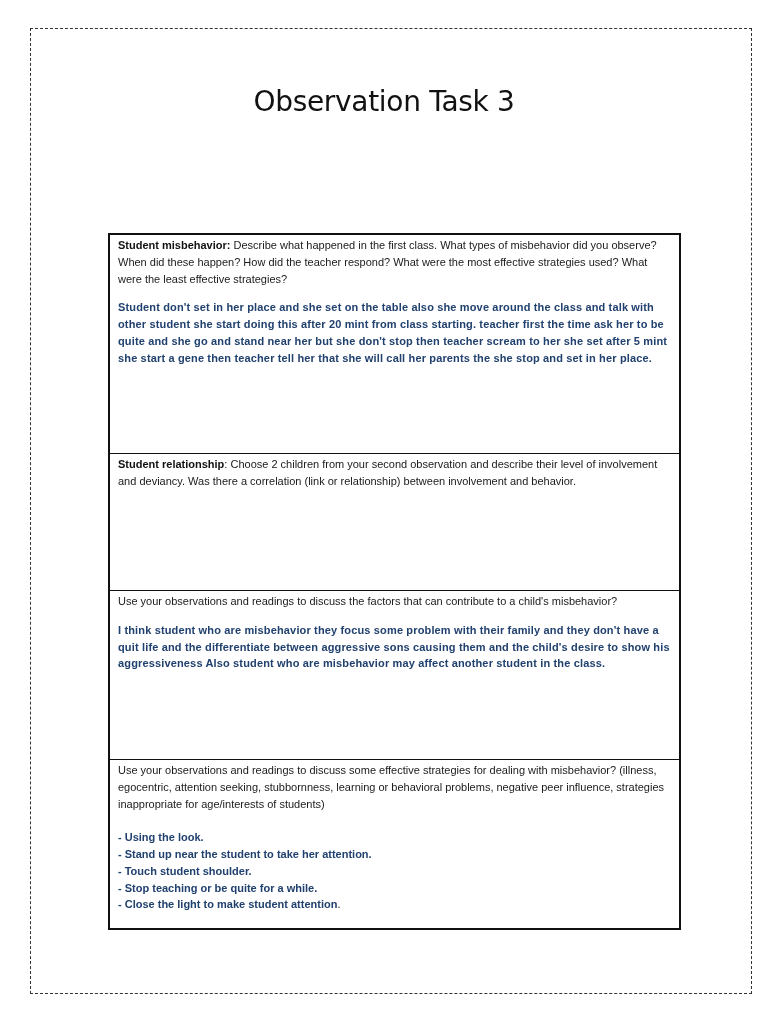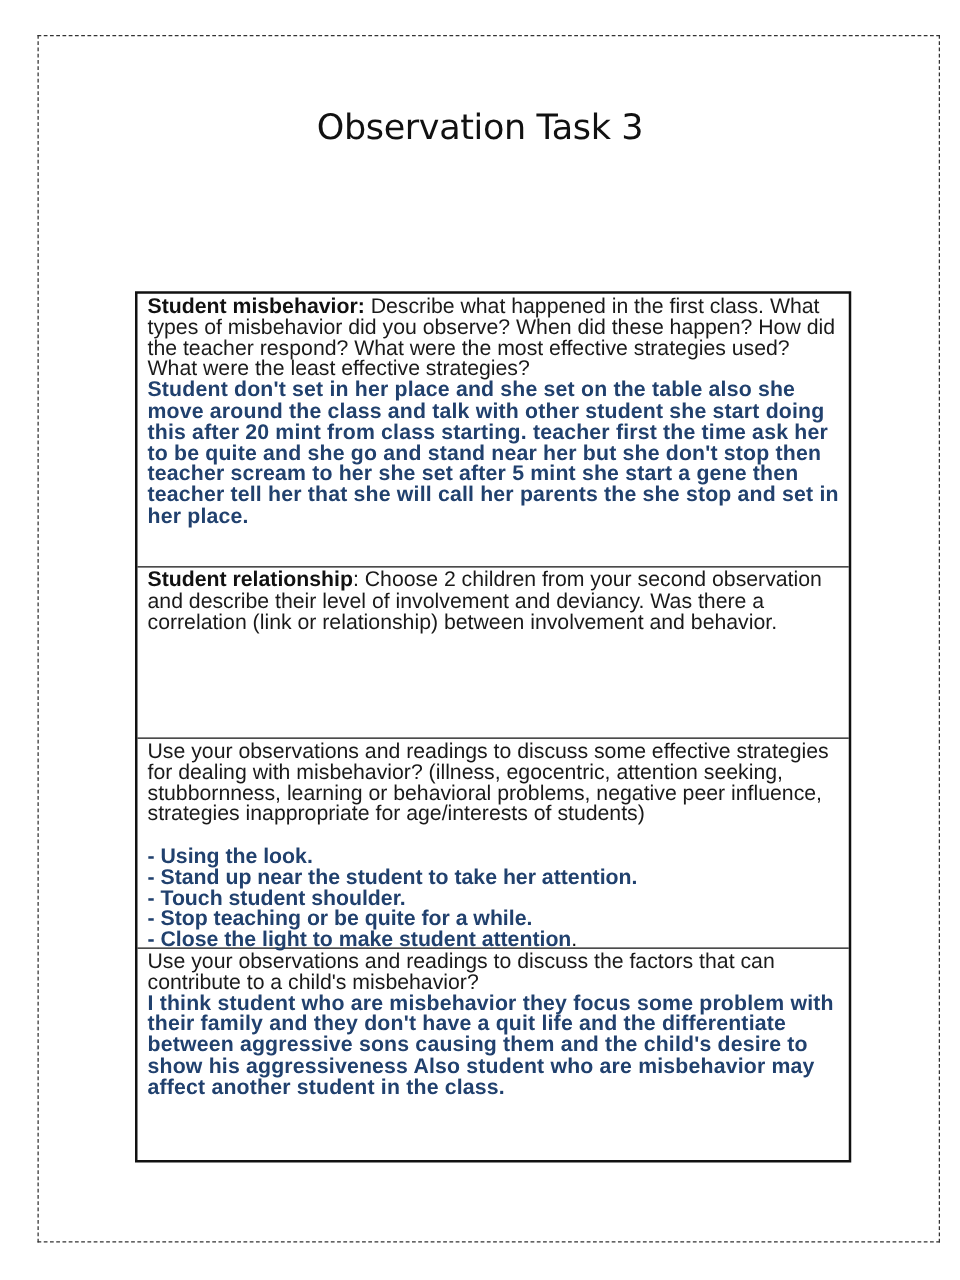--- a/index.html
+++ b/index.html
@@ -44,39 +44,40 @@
       top: 233px;
       width: 573px;
       border: 2px solid #111111;
       border-collapse: collapse;
       box-sizing: border-box;
     }
     .qa-row {
       border-bottom: 1.5px solid #111111;
       box-sizing: border-box;
       padding: 2px 8px 0 8px;
-      font-size: 17px;
+      font-size: 11px;
       line-height: 16.8px;
       color: #1a1a1a;
     }
     .qa-row:last-child {
       border-bottom: none;
     }
     .row-1 { height: 219px; }
     .row-2 { height: 137px; }
     .row-3 { height: 169px; }
     .row-4 { height: 168px; }
     .prompt-label {
       font-weight: bold;
       color: #111111;
     }
     .answer {
       font-weight: bold;
       color: #21416e;
       letter-spacing: 0.15px;
+      margin-top: 12px;
     }
     .answer-list {
       margin-top: 16.8px;
     }
     .answer-item {
       display: block;
       font-weight: bold;
       color: #21416e;
     }
     .tail-period {
@@ -97,29 +98,29 @@
 
   <div class="qa-row row-1">
     <span class="prompt-label">Student misbehavior:</span><span> Describe what happened in the first class. What types of misbehavior did you observe? When did these happen? How did the teacher respond? What were the most effective strategies used? What were the least effective strategies?</span>
     <div class="answer">Student don't set in her place and she set on the table also she move around the class and talk with other student she start doing this after 20 mint from class starting. teacher first the time ask her to be quite and she go and stand near her but she don't stop then teacher scream to her she set after 5 mint she start a gene then teacher tell her that she will call her parents the she stop and set in her place.</div>
   </div>
 
   <div class="qa-row row-2">
     <span class="prompt-label">Student relationship</span><span>: Choose 2 children from your second observation and describe their level of involvement and deviancy. Was there a correlation (link or relationship) between involvement and behavior.</span>
   </div>
 
+  <div class="qa-row row-3">
+    <div>Use your observations and readings to discuss the factors that can contribute to a child's misbehavior?</div>
+    <div class="answer">I think student who are misbehavior they focus some problem with their family and they don't have a quit life and the differentiate between aggressive sons causing them and the child's desire to show his aggressiveness Also student who are misbehavior may affect another student in the class.</div>
+  </div>
+
   <div class="qa-row row-4">
     <div>Use your observations and readings to discuss some effective strategies for dealing with misbehavior? (illness, egocentric, attention seeking, stubbornness, learning or behavioral problems, negative peer influence, strategies inappropriate for age/interests of students)</div>
     <div class="answer-list">
       <span class="answer-item">- Using the look.</span>
       <span class="answer-item">- Stand up near the student to take her attention.</span>
       <span class="answer-item">- Touch student shoulder.</span>
       <span class="answer-item">- Stop teaching or be quite for a while.</span>
       <span class="answer-item"><span>- Close the light to make student attention</span><span class="tail-period">.</span></span>
     </div>
   </div>
 
-  <div class="qa-row row-3">
-    <div>Use your observations and readings to discuss the factors that can contribute to a child's misbehavior?</div>
-    <div class="answer">I think student who are misbehavior they focus some problem with their family and they don't have a quit life and the differentiate between aggressive sons causing them and the child's desire to show his aggressiveness Also student who are misbehavior may affect another student in the class.</div>
-  </div>
-
 </div>
 
 </body></html>

